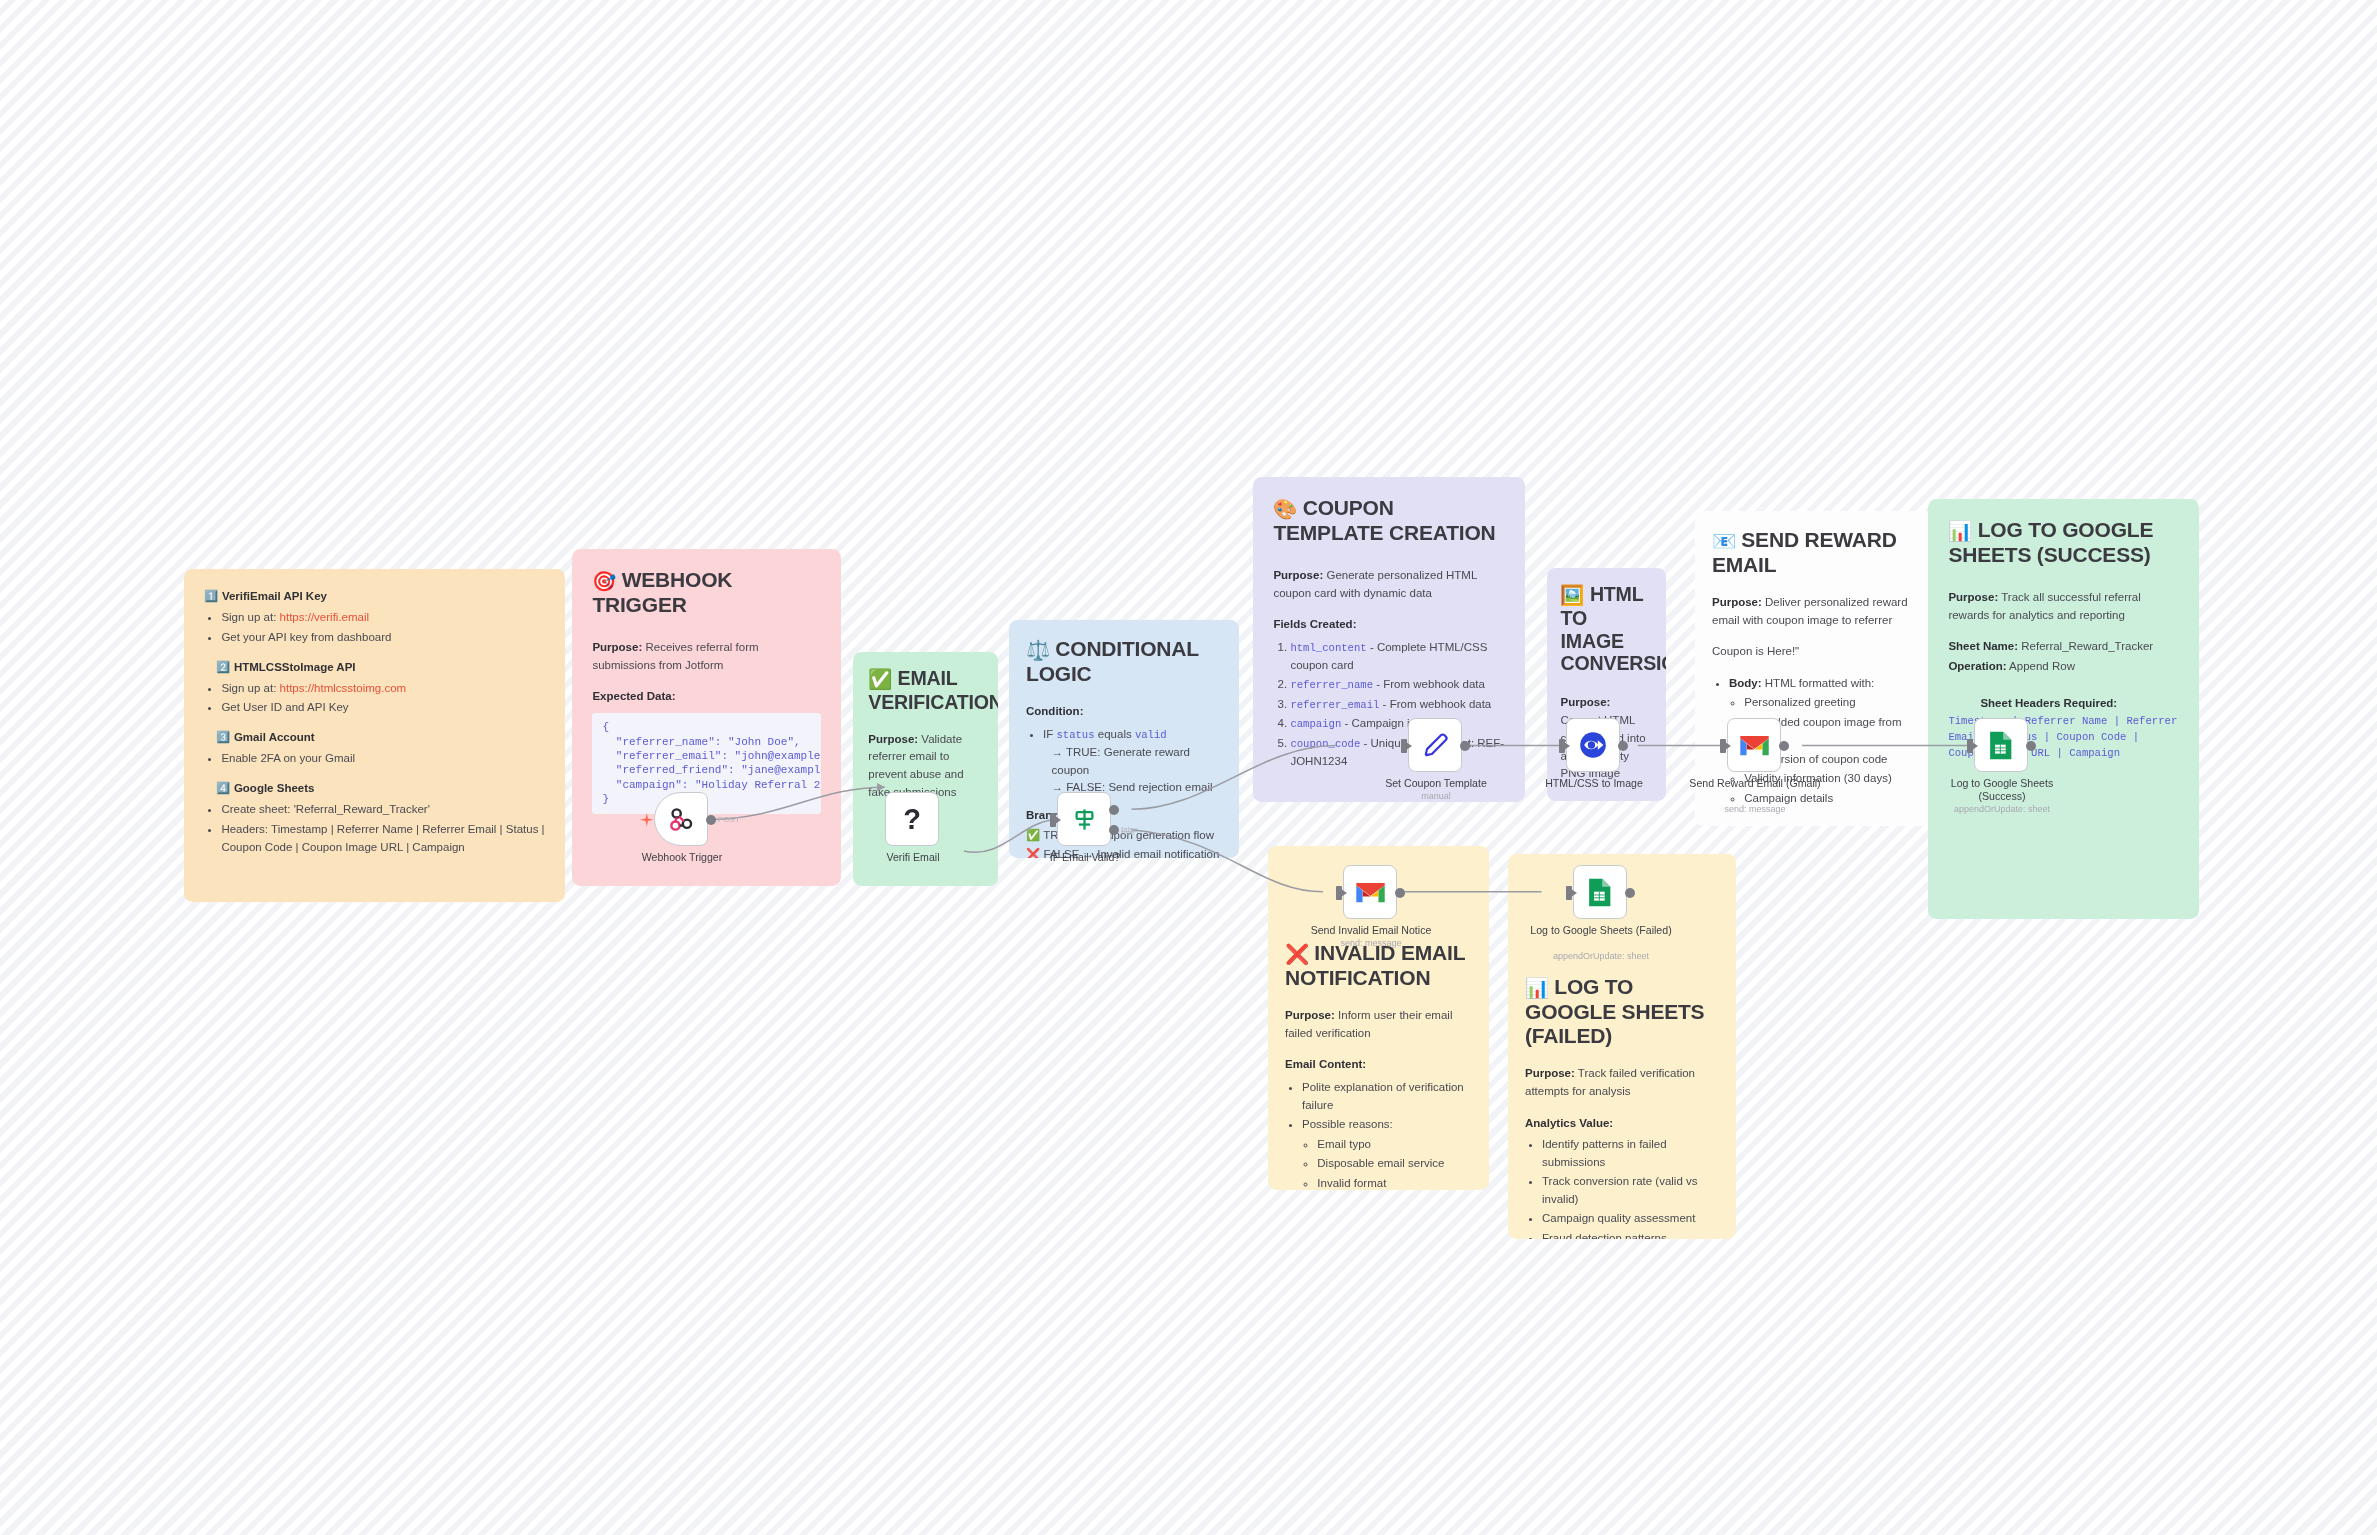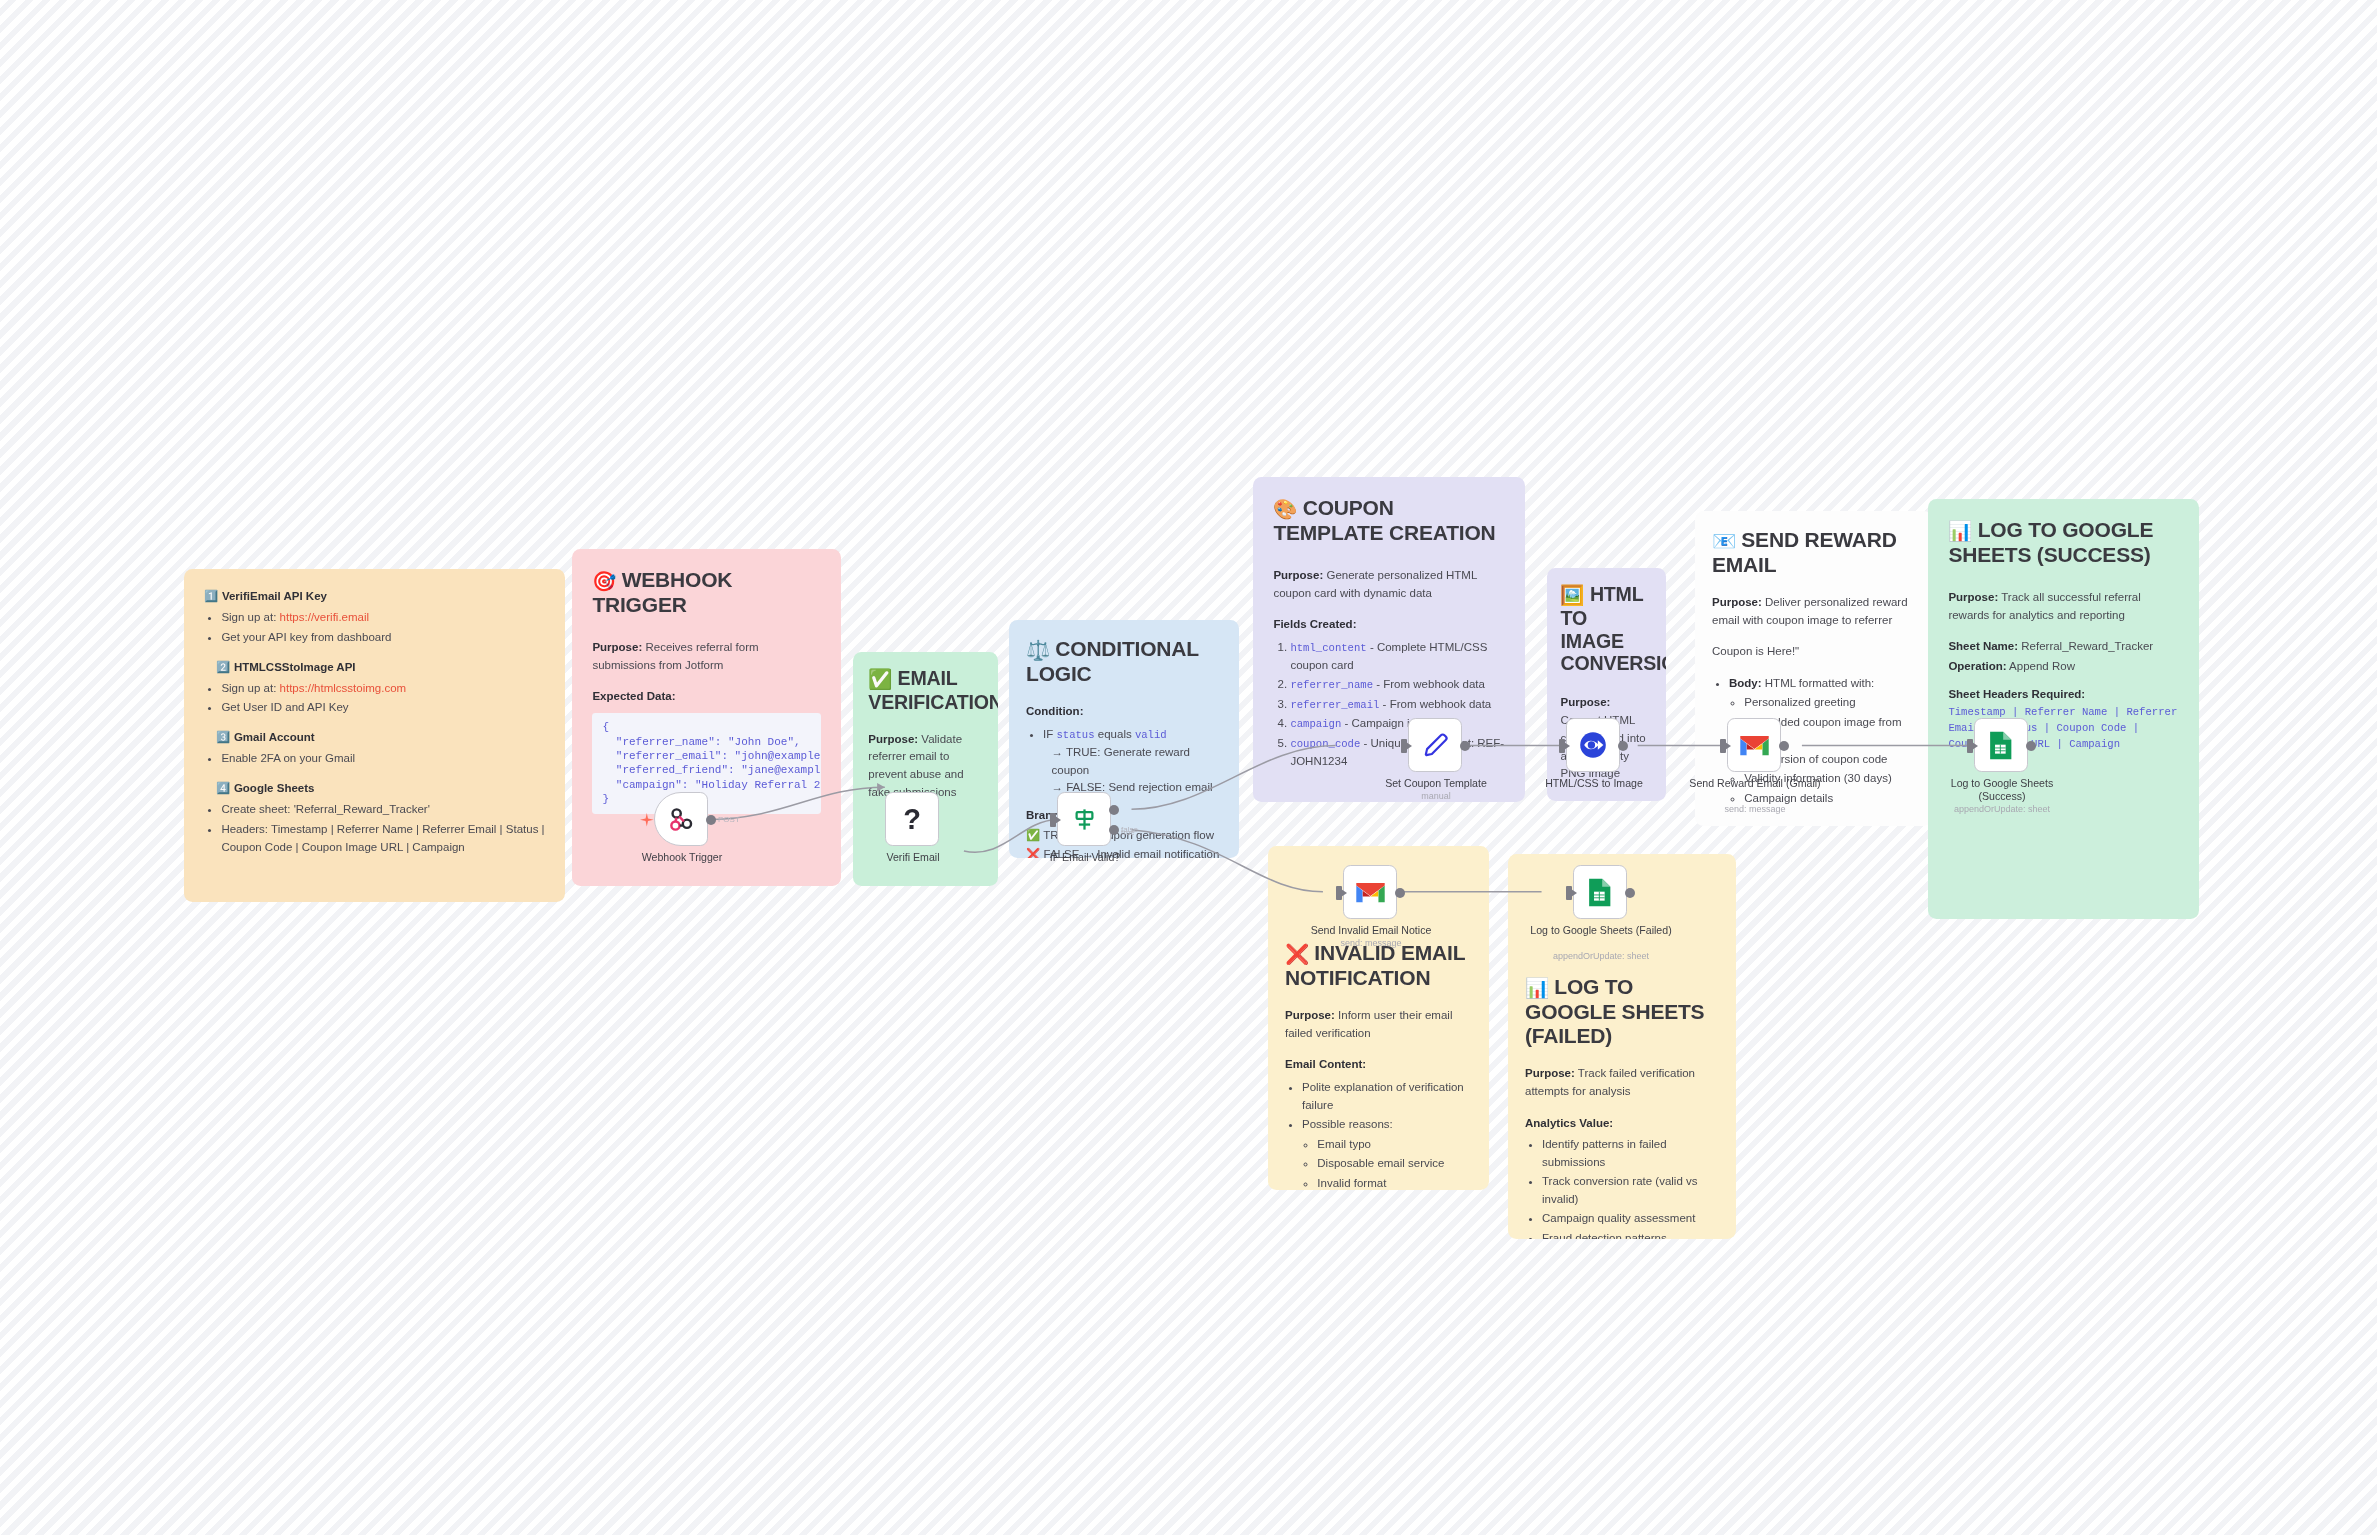--- a/index.html
+++ b/index.html
@@ -294,24 +294,24 @@
   <div class="note" style="left:1928px; top:499px; width:271px; height:420px; background:#ccefdc;">
     <span class="note-title">
       <span class="emo">📊</span><span>LOG TO GOOGLE SHEETS (SUCCESS)</span>
     </span>
     <p>
       <span class="lbl">Purpose:</span> <span>Track all successful referral rewards for analytics and reporting</span>
     </p>
     <p style="margin-bottom:1.7px;">
       <span class="lbl">Sheet Name:</span> <span>Referral_Reward_Tracker</span>
     </p>
-    <p style="margin-bottom:10px;">
+    <p style="margin-bottom:19px;">
       <span class="lbl">Operation:</span> <span>Append Row</span>
     </p>
-    <p style="margin-bottom:1.7px;"><span class="lbl">Sheet Headers Required:</span></p>
+    <p style="margin-bottom:1.7px;margin-left:32px;"><span class="lbl">Sheet Headers Required:</span></p>
     <div class="hdrs">Timestamp | Referrer Name | Referrer Email | Status | Coupon Code | Coupon Image URL | Campaign</div>
   </div>
 
   <div class="note" style="left:1268px; top:846px; width:221px; height:344px; background:#fcf0cd; padding:95px 17px 15.3px 17px;">
     <span class="note-title" style="margin-bottom:17px;">
       <span class="emo">❌</span><span>INVALID EMAIL NOTIFICATION</span>
     </span>
     <p>
       <span class="lbl">Purpose:</span> <span>Inform user their email failed verification</span>
     </p>

